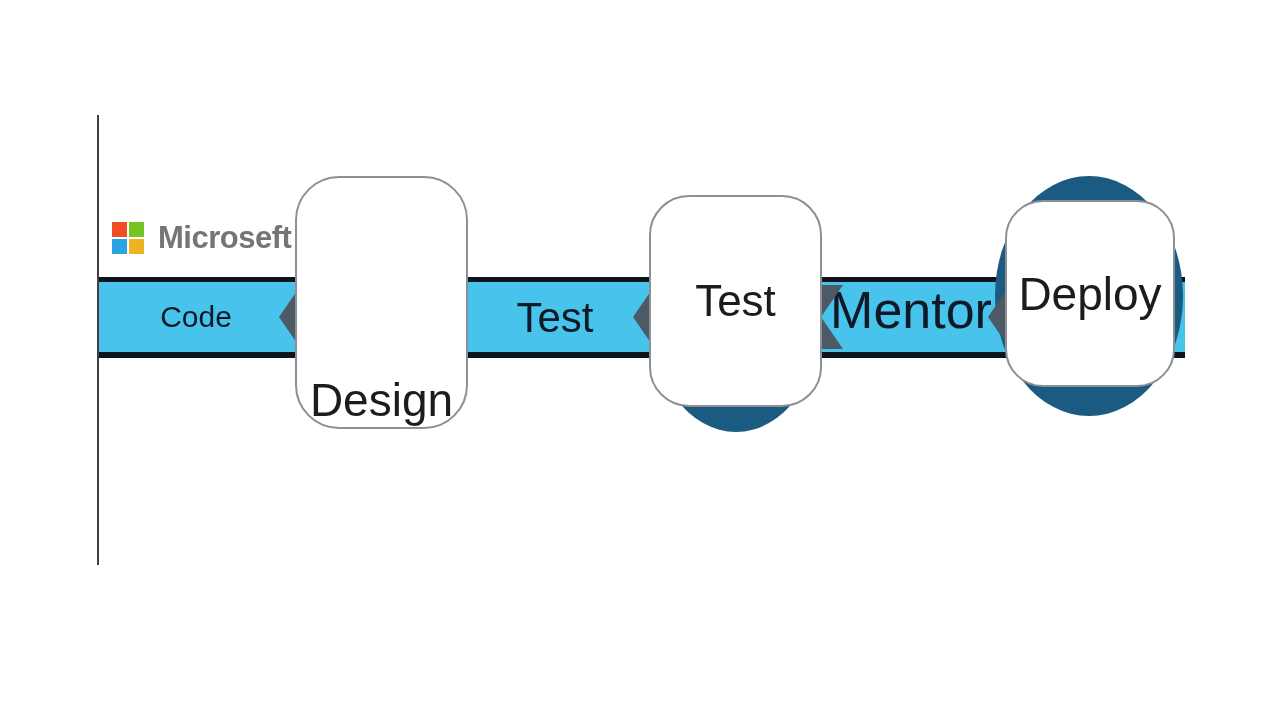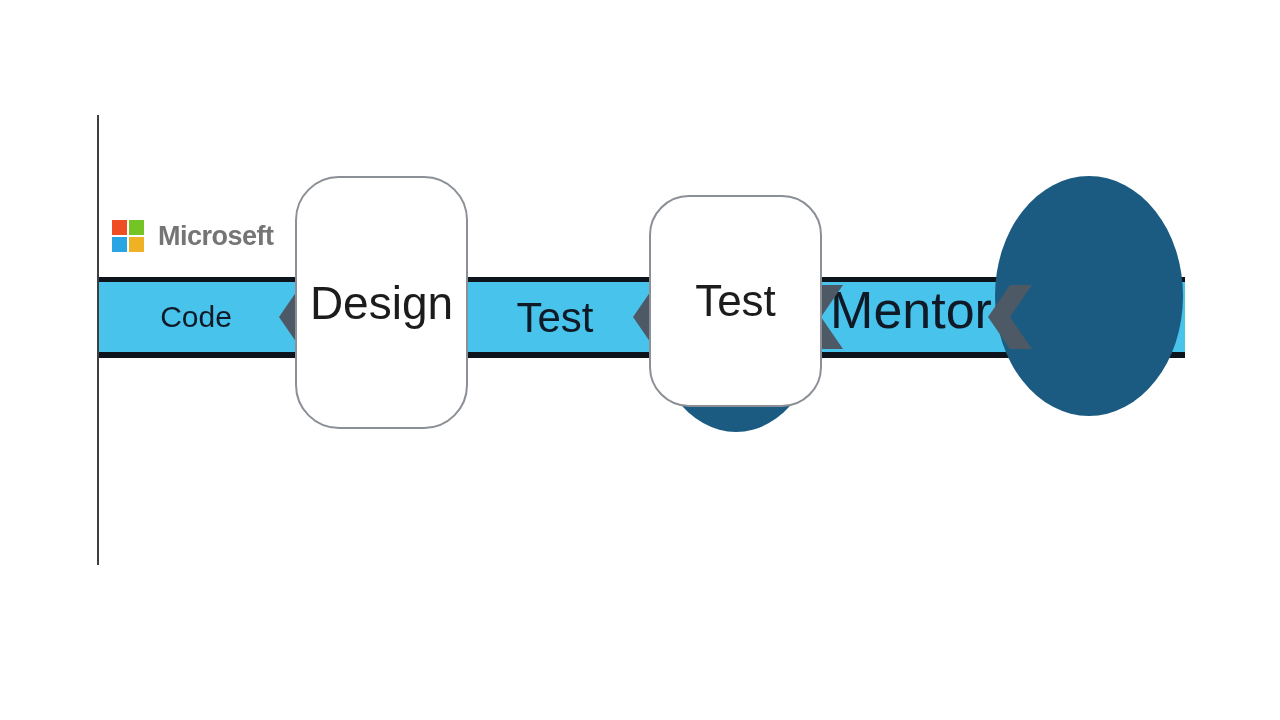--- a/index.html
+++ b/index.html
@@ -41,21 +41,21 @@
     grid-template-columns: 15px 15px;
     grid-template-rows: 15px 15px;
     gap: 2px;
   }
   .sq-red    { background: var(--logo-red, #ef4e23); }
   .sq-green  { background: var(--logo-green, #74c426); }
   .sq-blue   { background: var(--logo-blue, #2aa5e4); }
   .sq-yellow { background: var(--logo-yellow, #efb225); }
   .logo-text {
     margin-left: 14px;
-    font-size: 27px;
+    font-size: 31px;
     font-weight: 700;
     letter-spacing: -0.5px;
     color: var(--logo-text, #757575);
   }
 
   
   .ribbon {
     position: absolute;
     left: 99px;
     top: 277px;
@@ -113,21 +113,21 @@
     display: flex;
     align-items: center;
     justify-content: center;
     z-index: 7;
   }
   .card-label {
     font-weight: 500;
     color: var(--box-text, #1c1c1c);
     white-space: nowrap;
   }
-  .card-design { left: 295px;  top: 176px; width: 173px; height: 253px; border-radius: 44px; }
+  .card-design { left: 295px;  top: 176px; width: 173px; height: 253px; border-radius: 44px; align-items: flex-end; }
   .card-test   { left: 649px;  top: 195px; width: 173px; height: 212px; border-radius: 40px; }
   .card-deploy { left: 1005px; top: 200px; width: 170px; height: 187px; border-radius: 38px; }
   .card-design .card-label { font-size: 46px; }
   .card-test   .card-label { font-size: 44px; }
   .card-deploy .card-label { font-size: 46px; }
 </style>
 </head>
 <body>
 
 <div class="stage">
@@ -173,14 +173,17 @@
         <polygon points="0,32 22,0 44,0 22,32 44,64 22,64"></polygon>
       </svg>
   </div>
 
   <div class="card card-design">
     <span class="card-label">Design</span>
   </div>
   <div class="card card-test">
     <span class="card-label">Test</span>
   </div>
+  <div class="card card-deploy">
+    <span class="card-label">Deploy</span>
+  </div>
 
 </div>
 
 </body></html>

